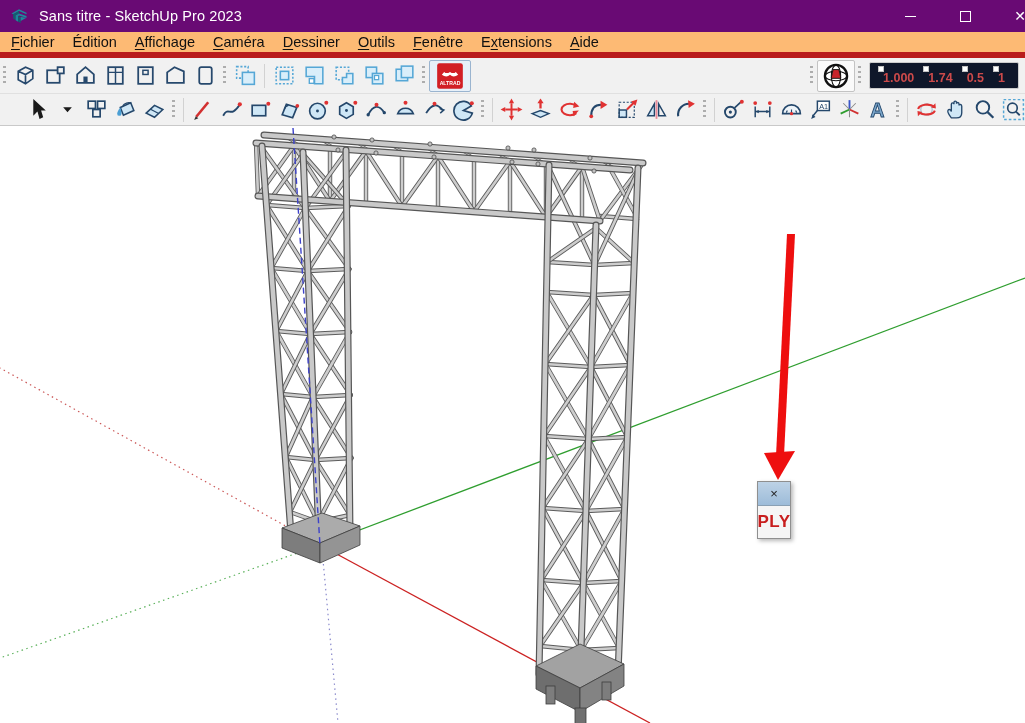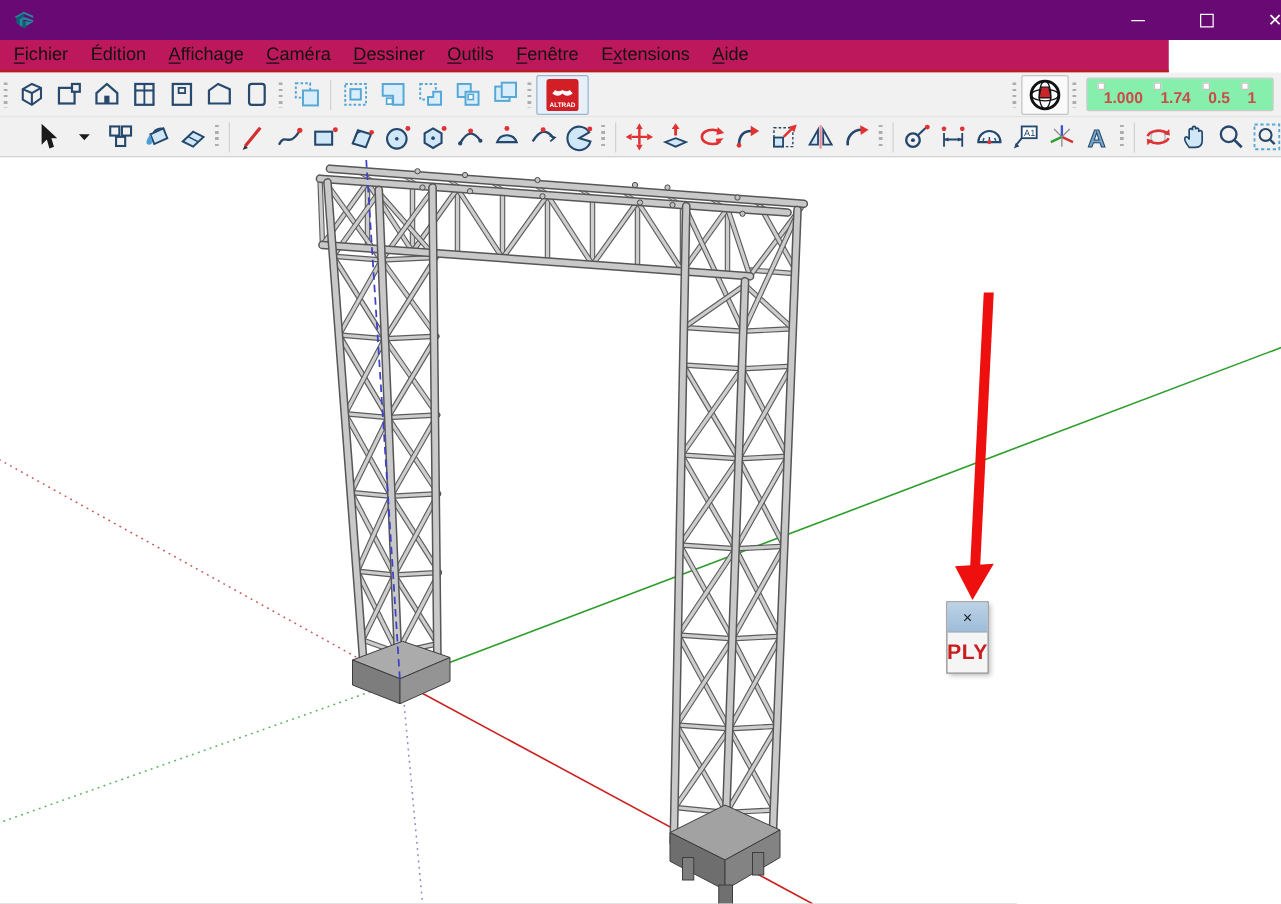--- a/index.html
+++ b/index.html
@@ -11,22 +11,22 @@
             display:flex;align-items:center;color:#fff;}
   .tb-logo{width:20px;height:20px;margin:0 10px 0 9px;flex:0 0 auto;}
   .tb-title{font-size:14.5px;letter-spacing:.1px;}
   .win-btn{position:absolute;top:0;height:32px;width:46px;display:flex;align-items:center;
            justify-content:center;color:#fff;}
   .wb-min{left:887px;} .wb-max{left:942px;} .wb-close{left:997px;}
   .glyph-min{width:11px;height:0;border-top:1.4px solid #fff;}
   .glyph-max{width:11px;height:11px;border:1.4px solid #fff;}
   .glyph-x{font-size:14px;line-height:1;}
   
-  .menubar{position:absolute;left:0;top:32px;width:935px;height:26px;background:#be185d;
-           display:flex;align-items:center;padding-left:2px;border-bottom:2px solid #b91c1c;}
+  .menubar{position:absolute;left:0;top:32px;width:1025px;height:26px;background:#fdba74;
+           display:flex;align-items:center;padding-left:2px;border-bottom:6px solid #b91c1c;}
   .menu-item{font-size:14.5px;color:#111;padding:3px 9px;cursor:default;}
   .menu-item u{text-decoration:underline;text-underline-offset:2px;}
   
   .toolrow{position:absolute;left:0;width:1025px;background:#f1f1f1;display:flex;
            align-items:center;}
   #row1{top:58px;height:36px;border-bottom:1px solid #e0e0e0;}
   #row2{top:94px;height:32px;border-bottom:1px solid #c9c9c9;padding-left:24px;}
   .handle{width:3px;height:20px;margin:0 4px 0 3px;flex:0 0 auto;
           background:repeating-linear-gradient(to bottom,#adadad 0 2px,transparent 2px 5px);}
   .vsep{width:1px;height:24px;background:#d2d2d2;margin:0 4px;flex:0 0 auto;}
@@ -34,21 +34,21 @@
         flex:0 0 auto;border-radius:2px;}
   .tbtn svg{width:25px;height:25px;}
   #row2 .tbtn{width:29px;height:28px;}
   .tbtn.small{width:15px;} .tbtn.small svg{width:13px;height:13px;}
   .tbtn.altrad{width:42px;height:32px;border:1px solid #9ab4cf;background:#e7f0f9;}
   .tbtn.altrad svg{width:28px;height:28px;}
   .tbtn.globe{width:38px;height:32px;border:1px solid #c3c3c3;background:#fafafa;}
   .tbtn.globe svg{width:28px;height:28px;}
   .grp{display:flex;align-items:center;flex:0 0 auto;}
   .grp-right{margin-left:auto;}
-  .precision{display:flex;align-items:center;background:#86efac;border:1px solid #cccccc;
+  .precision{display:flex;align-items:center;background:#0f172a;border:1px solid #cccccc;
              border-radius:2px;height:27px;padding:12px 6px;margin:0 6px 0 4px;}
   .pnum{position:relative;padding:6px 7px 2px 7px;font-size:12.5px;color:#cc4a4a;
         font-weight:bold;}
   .pnum .sq{position:absolute;left:2px;top:1px;width:6px;height:6px;background:#fff;
             border:1px solid #c2c2c2;}
   
   .viewport{position:absolute;left:0;top:126px;width:1025px;height:597px;background:#fff;}
   .viewport svg{position:absolute;left:0;top:0;}
   
   .plugin-panel{position:absolute;left:757px;top:355px;width:34px;
@@ -67,20 +67,21 @@
 <div id="win">
 
   <div class="titlebar">
     <svg class="tb-logo" viewBox="0 0 24 24">
       <path d="M3 9 L12 4 L21 8 L21 10 L12 6 L5 10 Z" fill="#1d8a9c"></path>
       <path d="M5 10 L12 6 L12 9 L8 11.5 L8 17 L5 15 Z" fill="#11606e"></path>
       <path d="M8 11.5 L12 9 L21 12 L21 14 L12 11.5 L11 12.2 L11 19 L8 17 Z" fill="#1d8a9c"></path>
       <path d="M11 12.2 L14 13.2 L14 20.5 L11 19 Z" fill="#11606e"></path>
       <path d="M14 13.2 L21 14 L14 18 Z" fill="#1d8a9c"></path>
     </svg>
+    <span class="tb-title">Sans titre - SketchUp Pro 2023</span>
     <div class="win-btn wb-min">
         <div class="glyph-min"></div>
       </div>
     <div class="win-btn wb-max">
         <div class="glyph-max"></div>
       </div>
     <div class="win-btn wb-close">
         <div class="glyph-x">✕</div>
       </div>
   </div>

